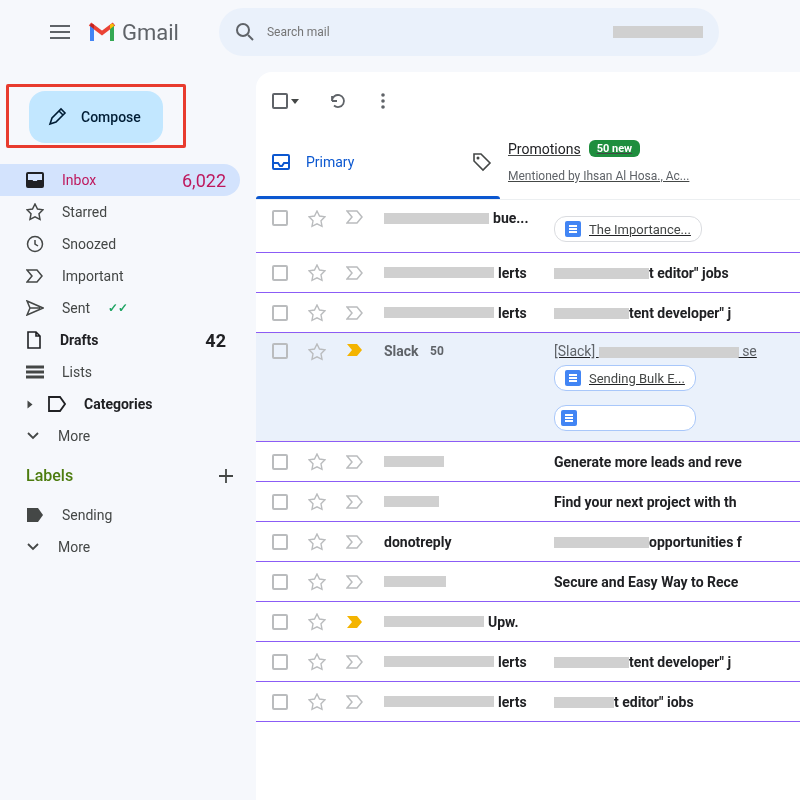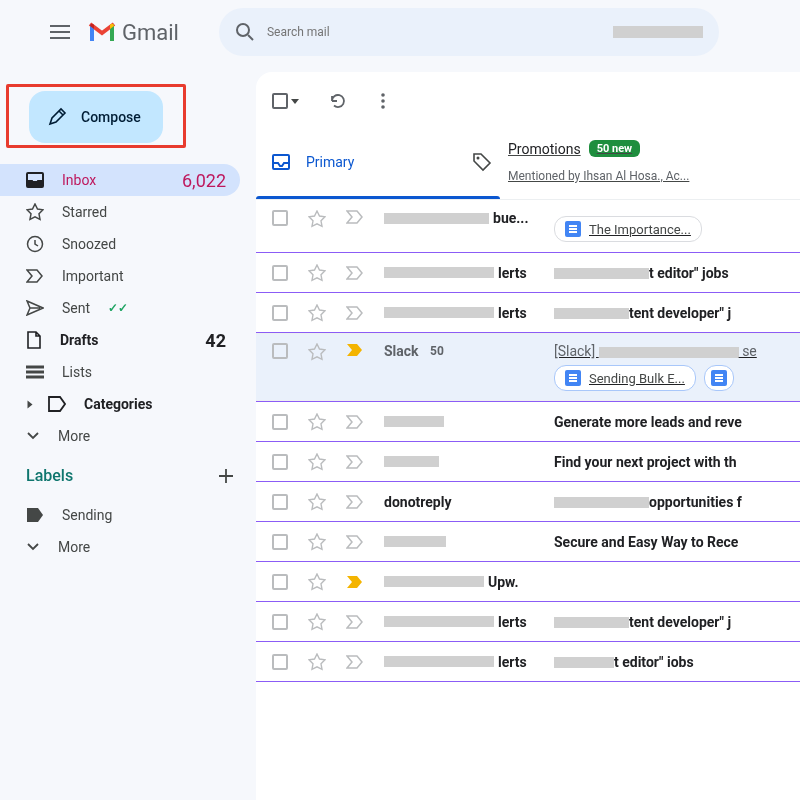--- a/index.html
+++ b/index.html
@@ -19,21 +19,21 @@
     
     .sidebar { width: 256px; padding-top: 72px; height: 100%; background: #f6f8fc; display: flex; flex-direction: column; }
     .compose-highlight { border: 3px solid #e83b2e; padding: 4px 6px 2px 20px; margin: 12px 6px 8px 6px; border-radius: 2px; width: 180px;}
     .compose-btn { display: inline-flex; align-items: center; gap: 14px; background: #c2e7ff; border-radius: 16px; padding: 16px 22px 16px 18px; cursor: pointer; font-size: 14px; color: #001d35; font-weight: 500; }
     .nav-list { list-style: none; margin-top: 8px; }
     .nav-item { display: flex; align-items: center; gap: 18px; padding: 6px 14px 6px 26px; border-radius: 0 16px 16px 0; cursor: pointer; font-size: 14px; color: #444746; margin-right: 16px; height: 32px; }
     .nav-item.active { background: #d3e3fd; font-weight: 400; color: #be185d; }
     .nav-item .count { margin-left: auto; font-size: 18px; }
     .nav-item.bold { font-weight: 700; color: #202124; }
     .nav-sent-check { color: #1fa463; font-weight: bold; font-size: 12px;}
-    .labels-header { display: flex; align-items: center; justify-content: space-between; padding: 14px 22px 6px 26px; font-size: 16px; font-weight: 500; color: #0f766e; }
+    .labels-header { display: flex; align-items: center; justify-content: space-between; padding: 14px 22px 6px 26px; font-size: 16px; font-weight: 500; color: #4d7c0f; }
     .plus-btn { cursor: pointer; }
     .caret { display:inline-block; width:0; height:0; border-left:4px solid transparent; border-right:4px solid transparent; border-top:5px solid #444746; margin-right:2px;}
     
     
     .main { flex: 1; padding-top: 64px; display: flex; flex-direction: column; overflow: hidden; }
     .content-card { background: #fff; border-radius: 16px 0 0 0; flex: 1; display: flex; flex-direction: column; overflow: hidden; margin-top: 8px; }
     .toolbar { display: flex; align-items: center; gap: 22px; padding: 14px 16px 8px 16px; }
     .select-box { display: flex; align-items: center; gap: 3px; cursor: pointer; }
     .checkbox { width: 16px; height: 16px; border: 2px solid #5f6368; border-radius: 2px; }
     .icon-btn { color: #5f6368; cursor: pointer; padding: 6px; }
@@ -58,21 +58,21 @@
     .sender { width: 150px; flex-shrink: 0; display: flex; align-items: center; gap: 4px; font-weight: 700; color: #202124; }
     .sender.unbold { font-weight: 700; color: #5f6368;}
     .subject { flex: 1; white-space: nowrap; overflow: hidden; text-overflow: ellipsis; font-weight: 700; color: #202124; }
     .subject.light { font-weight:400; color:#5f6368;}
     .redact { display:inline-block; background:#d0d0d0; height:11px; vertical-align: middle;}
     .chip { display:inline-flex; align-items:flex-end; gap:8px; border:1px solid #dadce0; border-radius: 12px; padding: 4px 10px; font-size: 13px; color:#444746; background:#fff; margin-top:6px;}
     .chip.blue-border { border:1px solid #a8c7fa;}
     .docs-icon { width:16px; height:16px; background:#4285f4; border-radius:2px; display:inline-flex; align-items:center; justify-content:center;}
     .docs-icon::after { content:""; display:block; width:8px; height:2px; background:#fff; box-shadow: 0 -3px 0 #fff, 0 3px 0 #fff;}
     .cell-stack { display:flex; flex-direction:column; align-items:flex-start;text-decoration:underline;}
-    .chips-row { display:flex; gap:8px;}
+    .chips-row { display:flex; gap:8px;flex-direction:column;}
     
     svg { display: block;}
   </style>
 </head>
 <body>
 
 <div class="header">
   <div class="menu-btn">
     <svg width="20" height="14">
         <path d="M0 1h20M0 7h20M0 13h20" stroke="#5f6368" stroke-width="2"></path>

